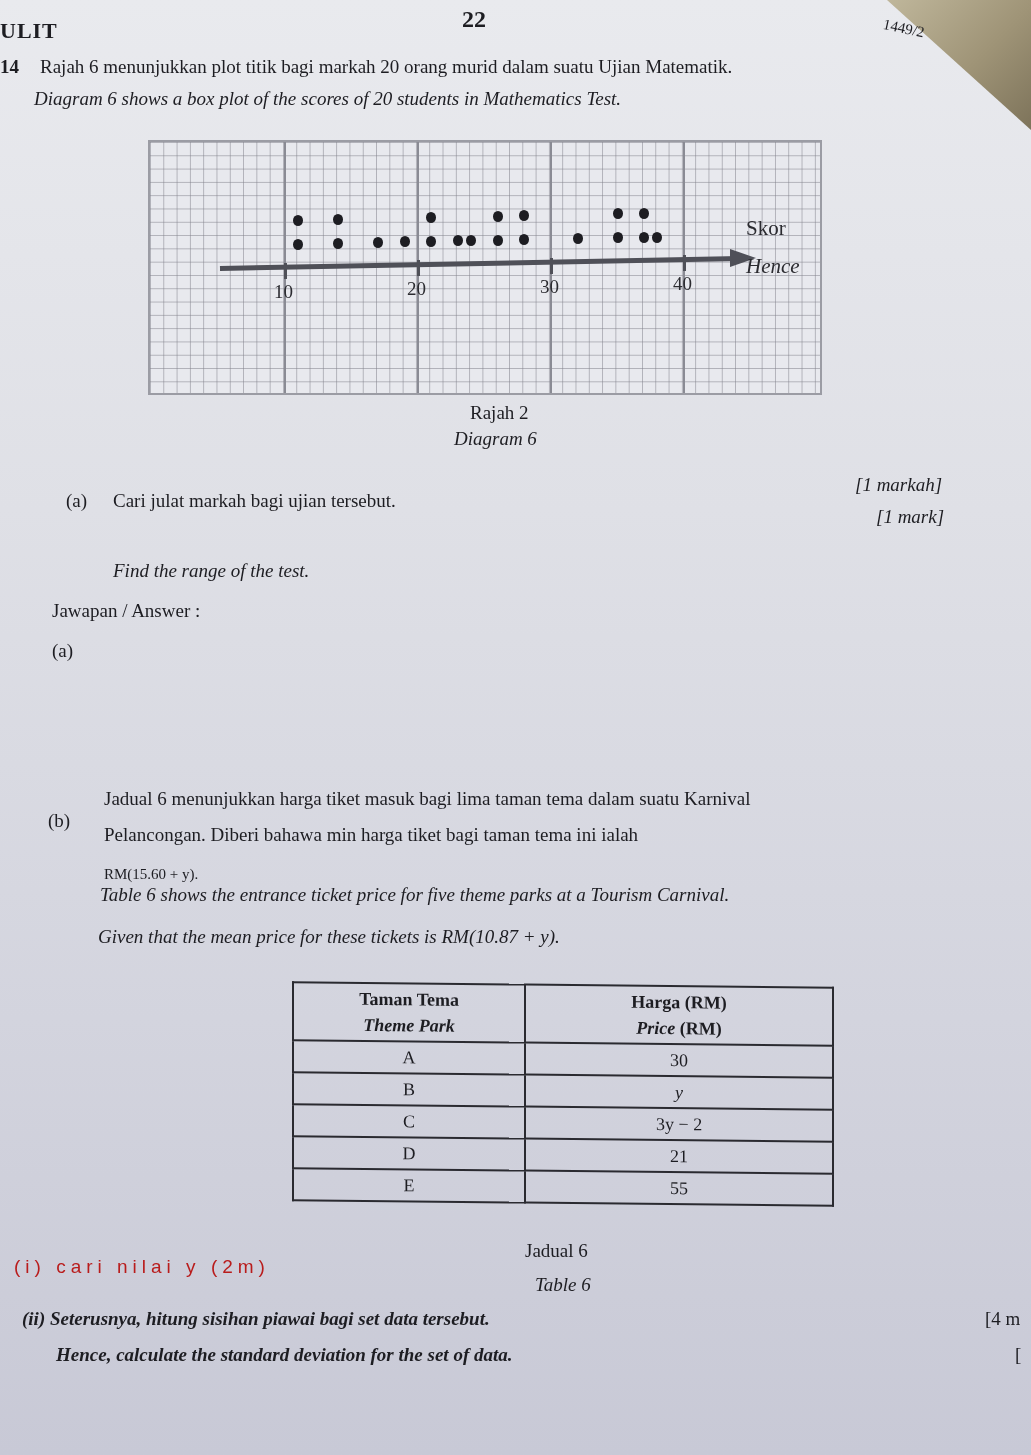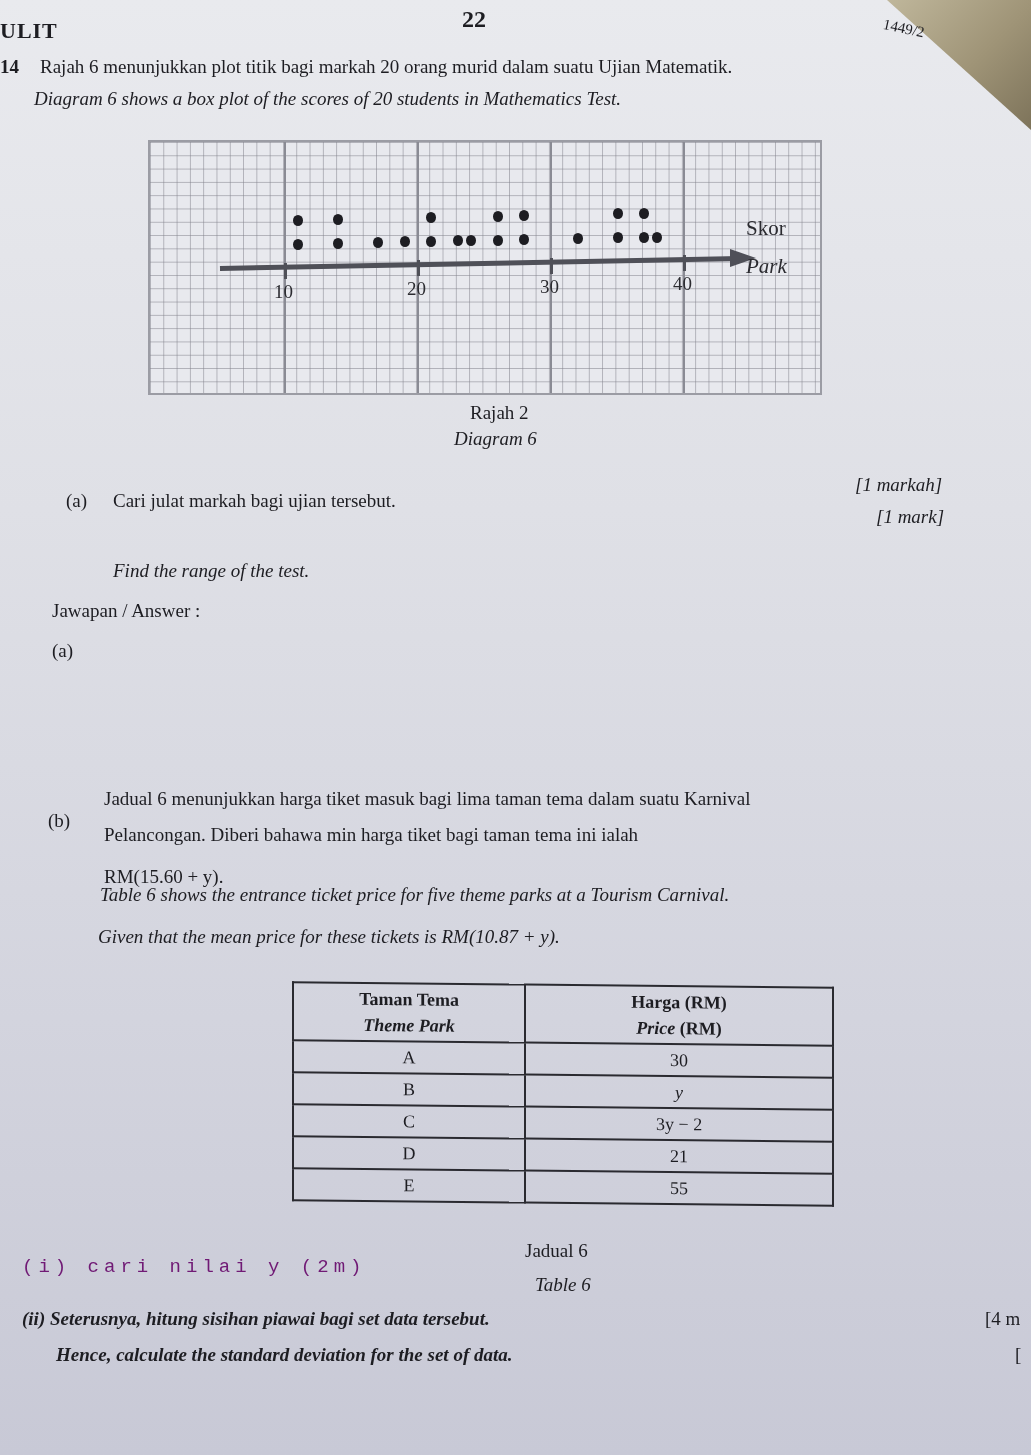--- a/index.html
+++ b/index.html
@@ -48,35 +48,35 @@
   .part-a-en { left:113px; top:524px; font-size:19px; font-style:italic;margin-top:36px; }
   .marks-ms { left:855px; top:474px; font-size:19px; }
   .marks-en { left:876px; top:506px; font-size:19px; }
 
   .answer-label { left:52px; top:600px; font-size:19px; }
   .answer-a { left:52px; top:640px; font-size:19px; }
 
   .part-b-label { left:48px; top:810px; font-size:19px; }
   .b-ms-1 { left:104px; top:788px; font-size:19px; }
   .b-ms-2 { left:104px; top:824px; font-size:19px; }
-  .b-ms-3 { left:104px; top:866px; font-size:19px; }
+  .b-ms-3 { left:104px; top:866px; font-size:15px; }
   .b-en-1 { left:100px; top:884px; font-size:19px; font-style:italic; }
   .b-en-2 { left:98px; top:926px; font-size:19px; font-style:italic; }
 
   table.prices {
     position:absolute; left:292px; top:984px; width:542px;
     border-collapse:collapse; font-size:18px;
     transform:skewY(0.6deg);
   }
   table.prices th, table.prices td { border:2px solid #2a2a30; text-align:center; padding:2px 4px; height:26px; }
   table.prices th { font-weight:bold; line-height:26px; }
   table.prices th .en { font-style:italic; }
   .col-park { width:43%; }
 
-  .hand { left:22px; top:1256px; font-family:Liberation Mono, monospace; font-size:19px; letter-spacing:5px; color:#701a75; }
+  .hand { left:14px; top:1256px; font-family:Liberation Sans, sans-serif; font-size:19px; letter-spacing:5px; color:#b91c1c; }
   .table-caption-ms { left:525px; top:1240px; font-size:19px; }
   .table-caption-en { left:535px; top:1274px; font-size:19px; font-style:italic; }
   .bii-ms { left:22px; top:1308px; font-size:19px; font-weight:bold; }
   .bii-en { left:56px; top:1344px; font-size:19px; font-style:italic; font-weight:bold; }
   .bii-marks { left:985px; top:1308px; font-size:19px; }
   .bii-marks-2 { left:1015px; top:1344px; font-size:19px; }
 </style>
 </head>
 <body>
 
@@ -100,21 +100,21 @@
       <div class="axis-arrow" style="left: 580px; top: 107px;"></div>
       <div class="tick" style="left: 134px; top: 120.765px;"></div>
       <div class="tick-label" style="left: 124px; top: 138.765px;">10</div>
       <div class="tick" style="left: 267px; top: 118.238px;"></div>
       <div class="tick-label" style="left: 257px; top: 136.238px;">20</div>
       <div class="tick" style="left: 400px; top: 115.711px;"></div>
       <div class="tick-label" style="left: 390px; top: 133.711px;">30</div>
       <div class="tick" style="left: 533px; top: 113.184px;"></div>
       <div class="tick-label" style="left: 523px; top: 131.184px;">40</div>
       <div class="axis-name" style="left: 596px; top: 74px;">Skor</div>
-      <div class="axis-name" style="font-style: italic; left: 596px; top: 112px;">Park</div>
+      <div class="axis-name" style="font-style: italic; left: 596px; top: 112px;">Hence</div>
       <div class="dot" style="left: 143.3px; top: 96.5123px;"></div>
       <div class="dot" style="left: 143.3px; top: 72.5123px;"></div>
       <div class="dot" style="left: 183.2px; top: 95.7542px;"></div>
       <div class="dot" style="left: 183.2px; top: 71.7542px;"></div>
       <div class="dot" style="left: 223.1px; top: 94.9961px;"></div>
       <div class="dot" style="left: 249.7px; top: 94.4907px;"></div>
       <div class="dot" style="left: 276.3px; top: 93.9853px;"></div>
       <div class="dot" style="left: 276.3px; top: 69.9853px;"></div>
       <div class="dot" style="left: 302.9px; top: 93.4799px;"></div>
       <div class="dot" style="left: 316.2px; top: 93.2272px;"></div>

